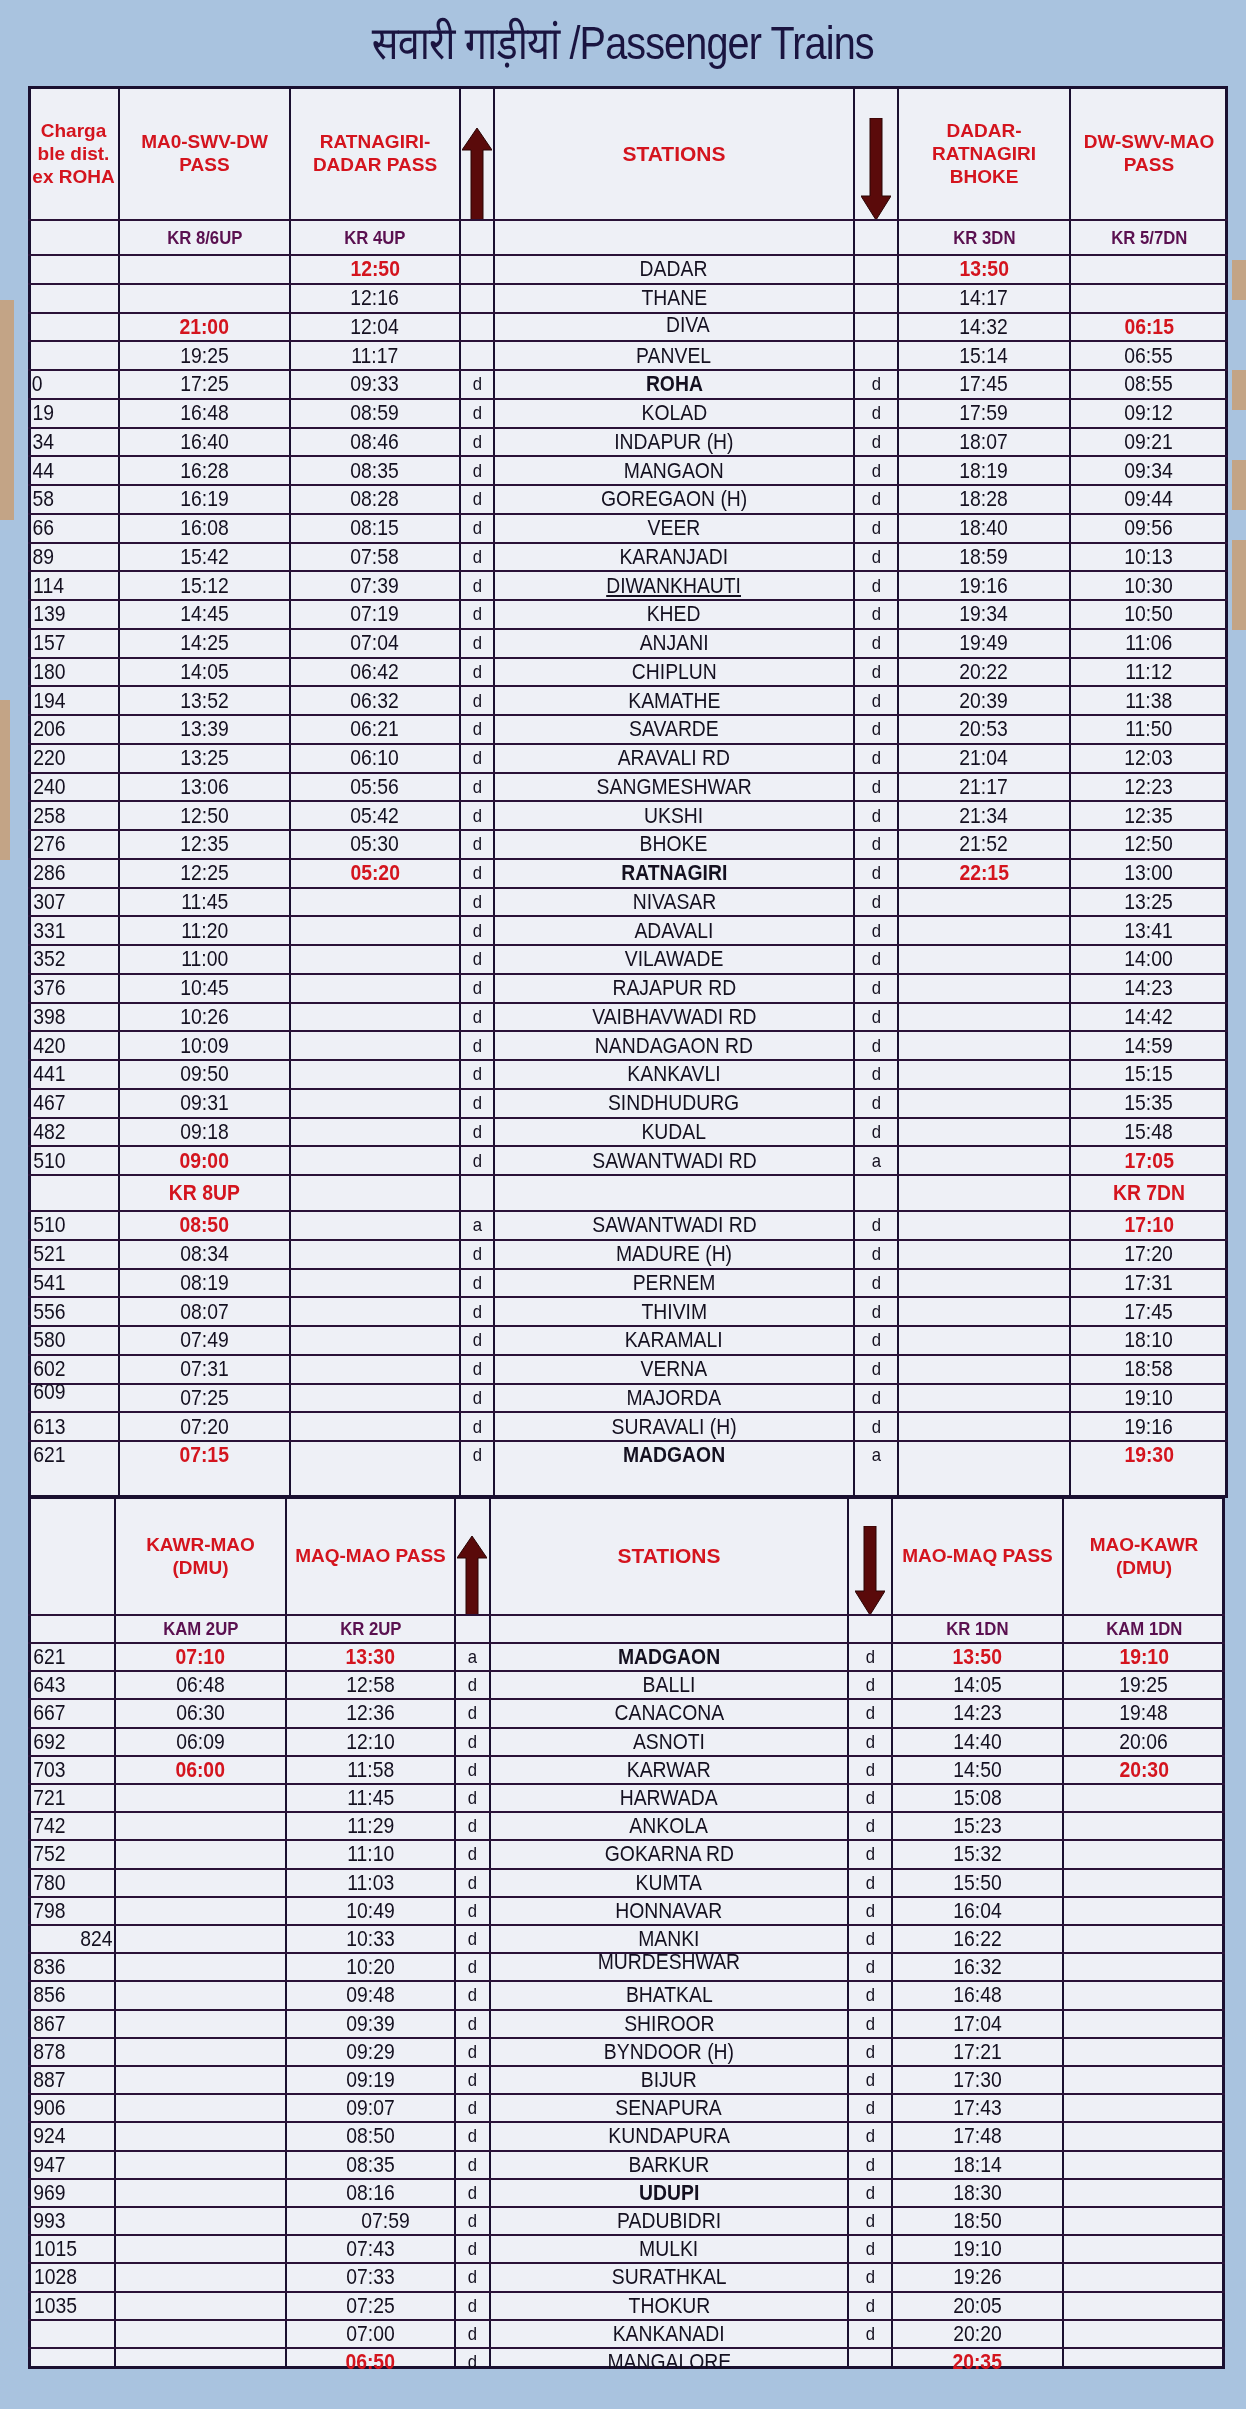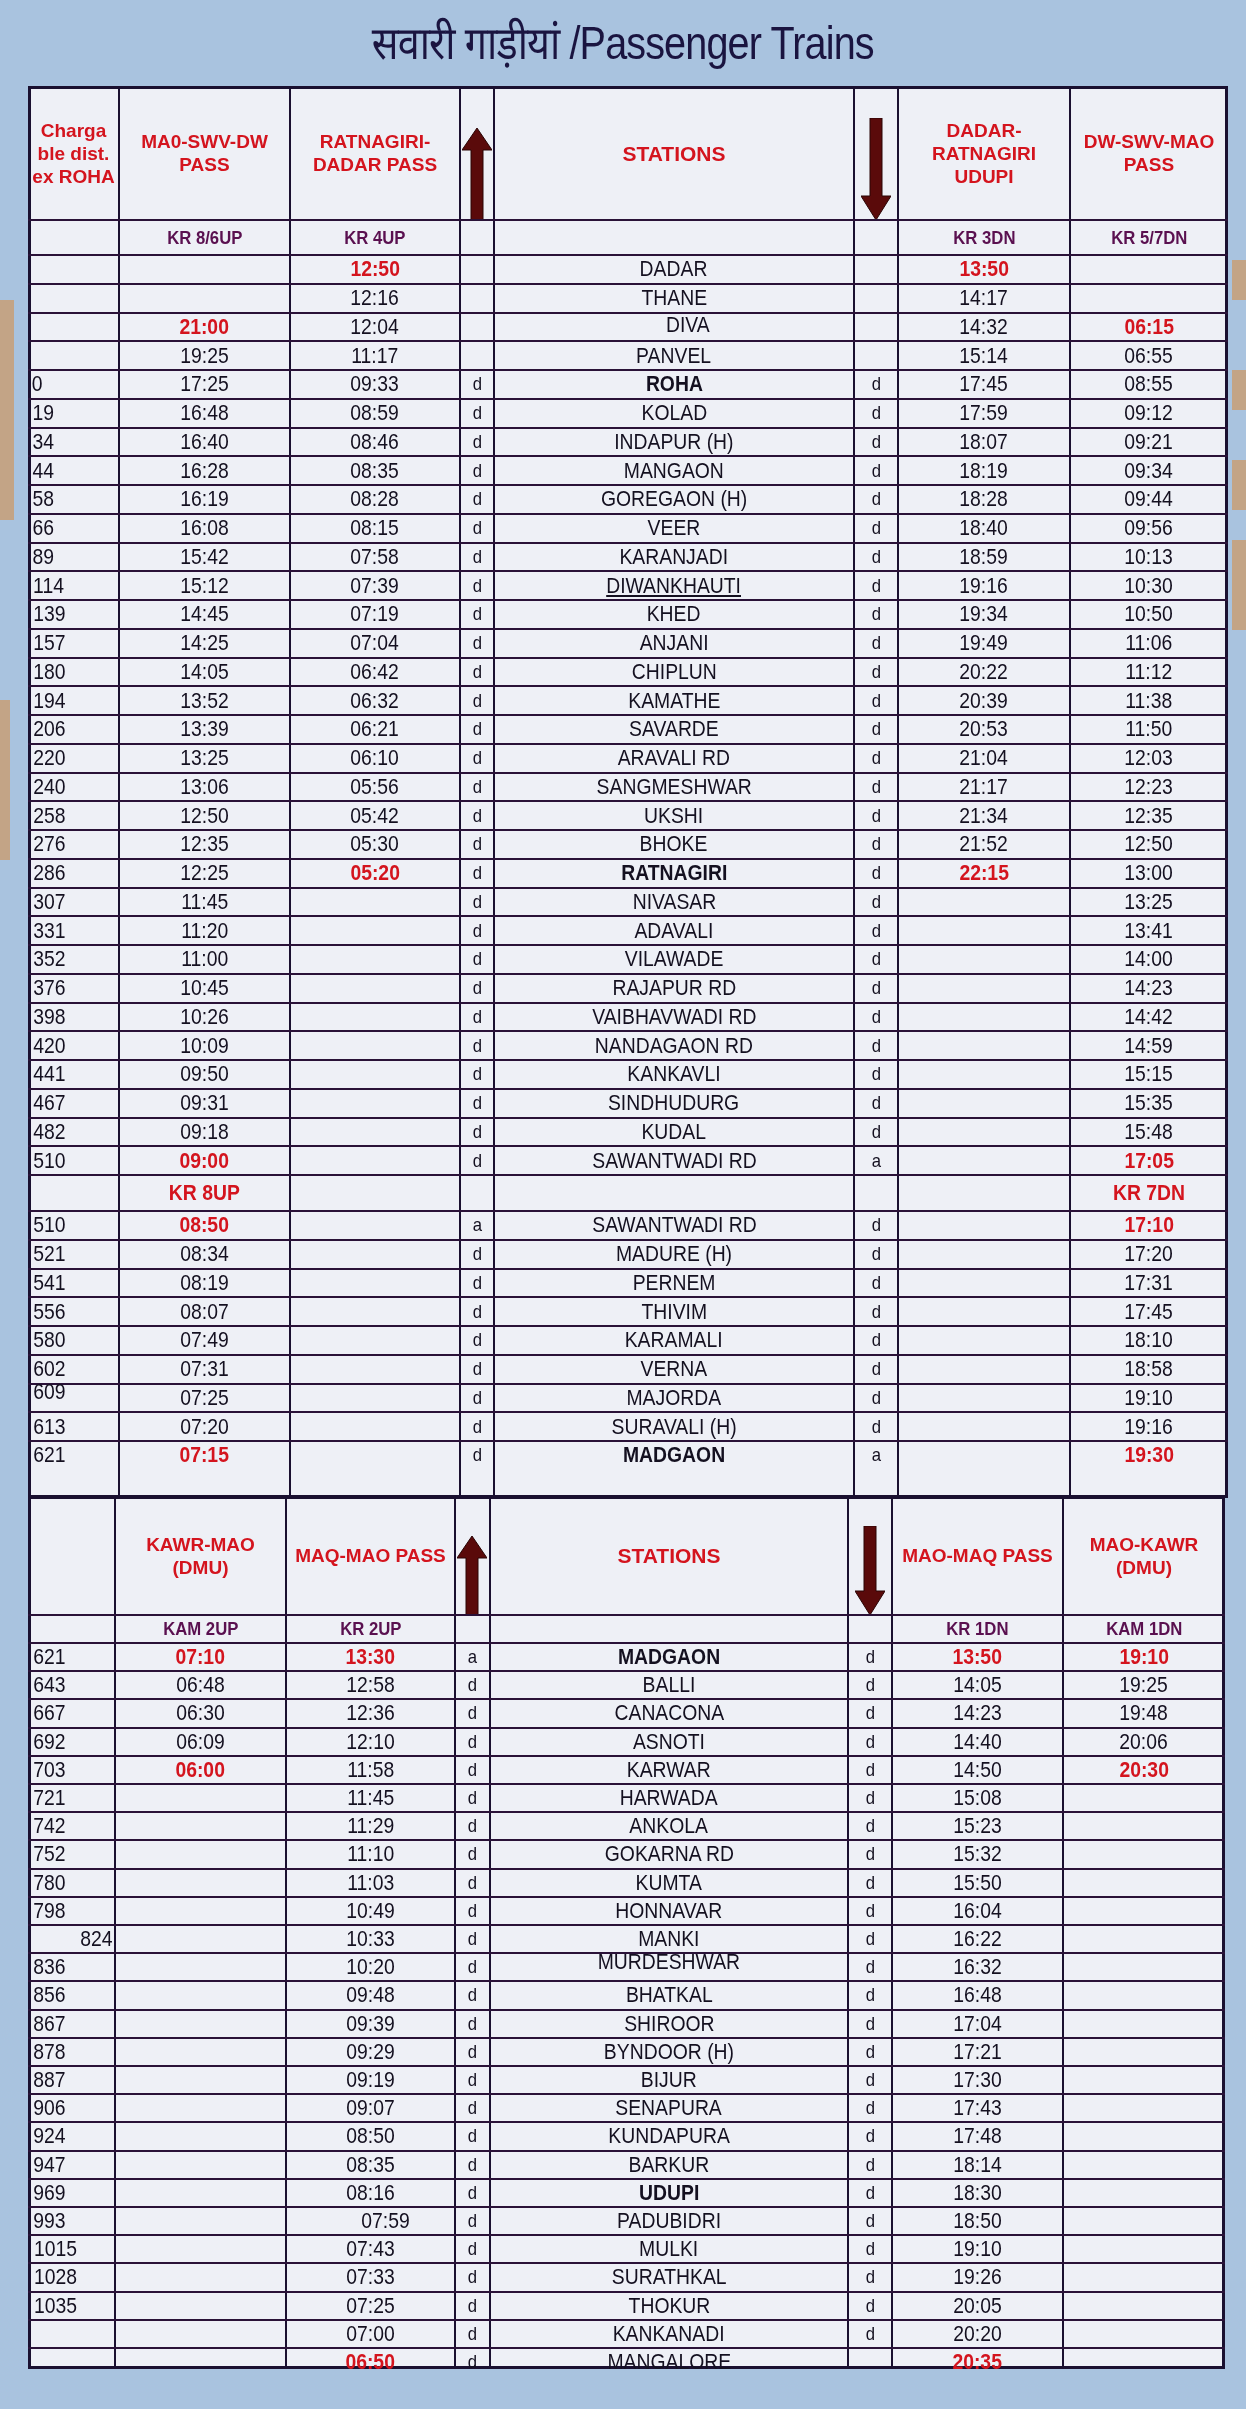--- a/index.html
+++ b/index.html
@@ -52,21 +52,21 @@
     <div class="cell hdr" style="left: 119px; top: 86px; width: 171px; height: 134px; padding: 0px 4px;">
       <span>MA0-SWV-DW PASS</span>
     </div>
     <div class="cell hdr" style="left: 290px; top: 86px; width: 170px; height: 134px; padding: 0px 4px;">
       <span>RATNAGIRI-DADAR PASS</span>
     </div>
     <div class="cell hdr" style="left: 494px; top: 86px; width: 360px; height: 134px; padding: 0px 4px; font-size: 21px;">
       <span>STATIONS</span>
     </div>
     <div class="cell hdr" style="left: 898px; top: 86px; width: 172px; height: 134px; padding: 0px 4px;">
-      <span>DADAR-RATNAGIRI UDUPI</span>
+      <span>DADAR-RATNAGIRI BHOKE</span>
     </div>
     <div class="cell hdr" style="left: 1070px; top: 86px; width: 158px; height: 134px; padding: 0px 4px;">
       <span>DW-SWV-MAO PASS</span>
     </div>
     <div class="arrow" style="left: 462px; top: 128px; width: 30px; height: 92px;"><svg width="30" height="92" viewBox="0 0 30 92">
         <polygon points="15,0 30,22 21,22 21,92 9,92 9,22 0,22" fill="#5a0a0a" stroke="#2a0505" stroke-width="1"></polygon>
       </svg></div>
     <div class="arrow" style="left: 861px; top: 118px; width: 30px; height: 102px;"><svg width="30" height="102" viewBox="0 0 30 102">
         <polygon points="9,0 21,0 21,78 30,78 15,102 0,78 9,78" fill="#5a0a0a" stroke="#2a0505" stroke-width="1"></polygon>
       </svg></div>

